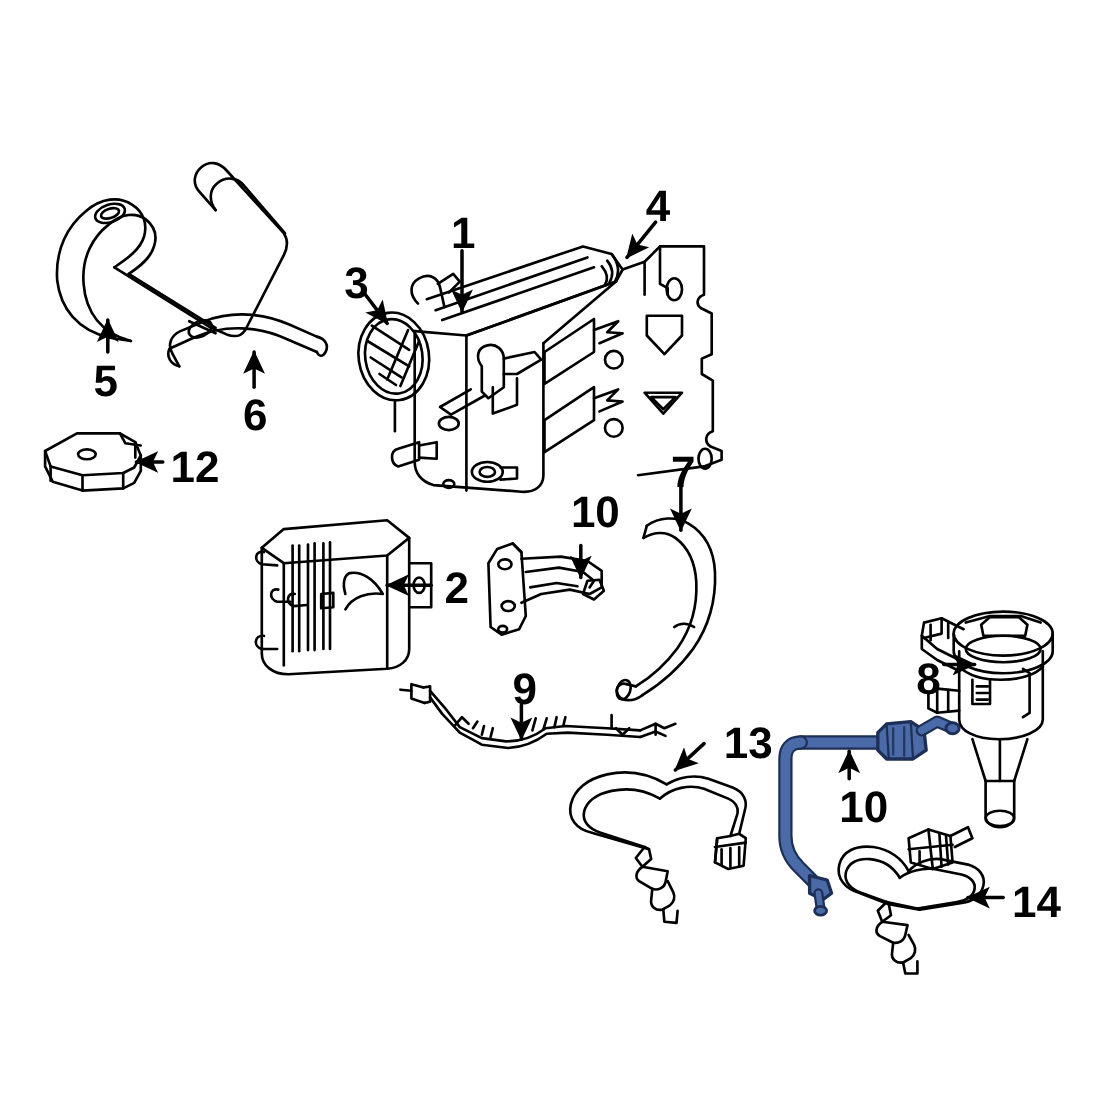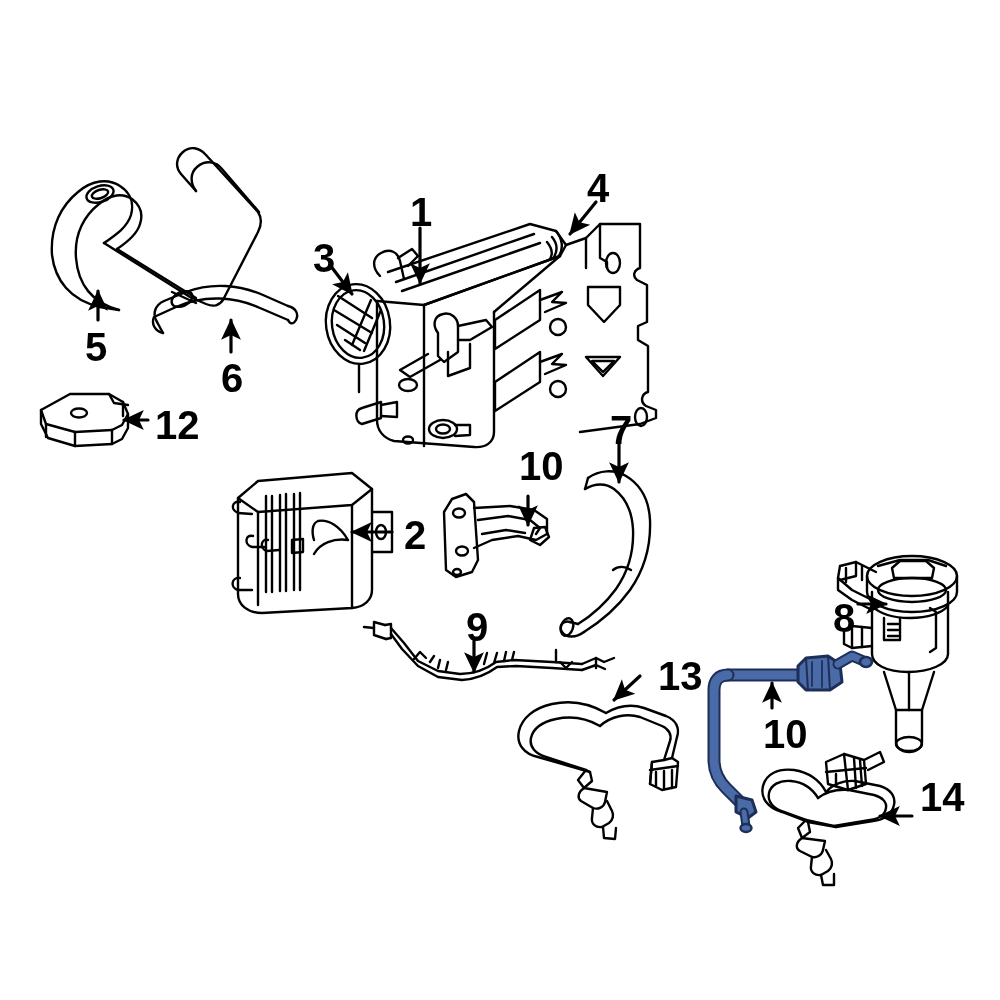--- a/index.html
+++ b/index.html
@@ -382,15 +382,15 @@
   <div class="callout-label" style="left:587px; top:168px;">4</div>
   <div class="callout-label" style="left:85px;  top:327px;">5</div>
   <div class="callout-label" style="left:221px; top:358px;">6</div>
   <div class="callout-label" style="left:610px; top:410px;">7</div>
   <div class="callout-label" style="left:833px; top:598px;">8</div>
   <div class="callout-label" style="left:466px; top:607px;">9</div>
   <div class="callout-label" style="left:519px; top:446px;">10</div>
   <div class="callout-label" style="left:763px; top:714px;">10</div>
   <div class="callout-label" style="left:155px; top:405px;">12</div>
   <div class="callout-label" style="left:658px; top:656px;">13</div>
-  <div class="callout-label" style="left:920px; top:777px;">14</div>
+  <div class="callout-label" style="left:920px; top:801px;">14</div>
 
 </div>
 
 </body></html>

